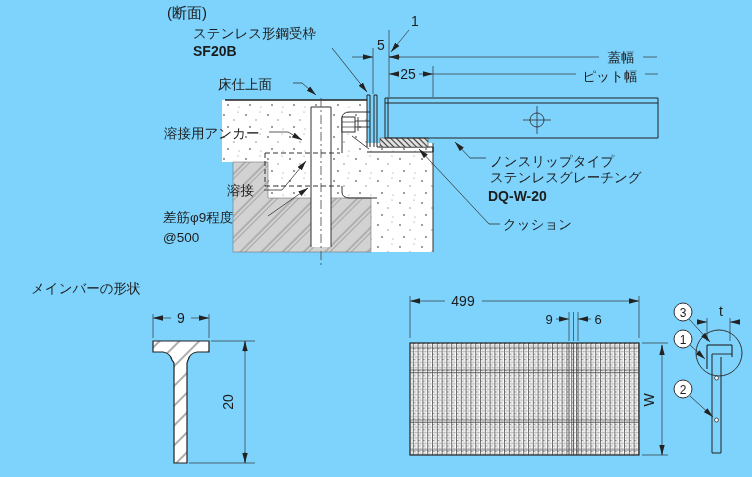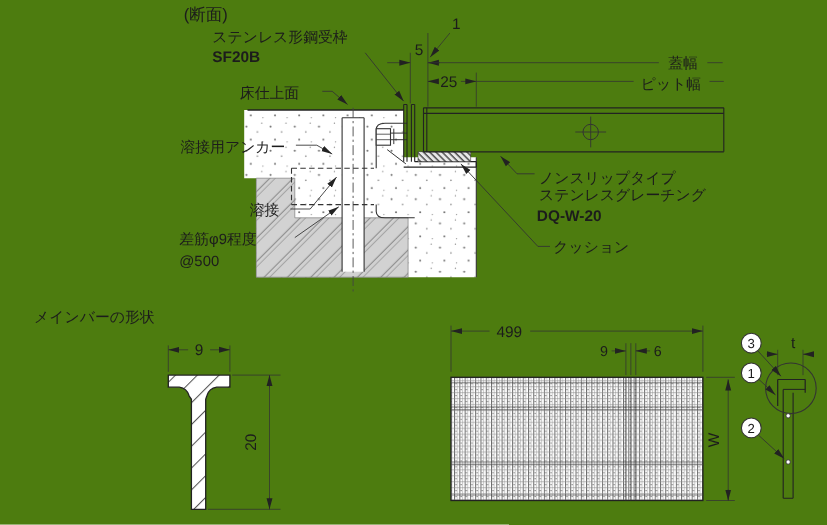--- a/index.html
+++ b/index.html
@@ -1,16 +1,16 @@
 <!DOCTYPE html>
 <html><head>
 <meta charset="utf-8">
 <style>
   html,body{margin:0;padding:0;background:#ffffff;}
-  .canvas{position:relative;width:752px;height:477px;background:#4d7c0f;overflow:hidden;
+  .canvas{position:relative;width:752px;height:477px;background:#7dd3fc;overflow:hidden;
           font-family:"Liberation Sans",sans-serif;}
   svg text{font-family:"Liberation Sans",sans-serif;fill:#1c1c1c;}
   .jp{font-size:13.5px;}
   .jp-b{font-size:14px;font-weight:bold;}
   .dim{font-size:14px;}
   .dim-s{font-size:13px;}
   .callout-num{font-size:12px;}
 </style>
 </head>
 <body>

